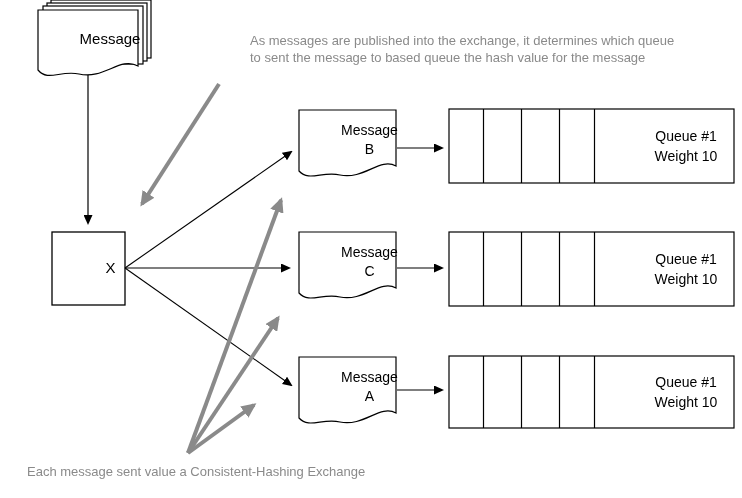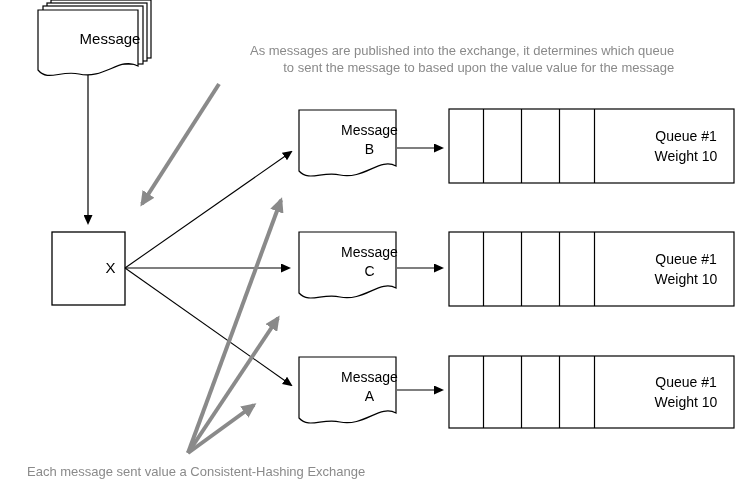--- a/index.html
+++ b/index.html
@@ -98,23 +98,23 @@
     </g>
 
     <g stroke="#8a8a8a" stroke-width="4" fill="none">
       <line x1="219" y1="84" x2="142" y2="204" marker-end="url(#arrGray)"></line>
       <line x1="188" y1="453" x2="281" y2="200" marker-end="url(#arrGray)"></line>
       <line x1="188" y1="453" x2="278" y2="318" marker-end="url(#arrGray)"></line>
       <line x1="188" y1="453" x2="254" y2="405" marker-end="url(#arrGray)"></line>
     </g>
   </svg>
 
-  <div class="txt annotation" style="left:228px; top:42px;text-align:right;">
+  <div class="txt annotation" style="left:228px; top:32px;">
     <div>As messages are published into the exchange, it determines which queue</div>
-    <div>to sent the message to based upon the value value for the message</div>
+    <div>to sent the message to based queue the hash value for the message</div>
   </div>
 
   <div class="txt annotation" style="left:5px; top:463px;">
     <div>Each message sent value a Consistent-Hashing Exchange</div>
   </div>
 
   <div class="txt center-label stack-label" style="left:38px; top:10px; width:100px; height:56px;">Message</div>
 
   <div class="txt center-label exchange-label" style="left:52px; top:232px; width:73px; height:70px;">X</div>
 

